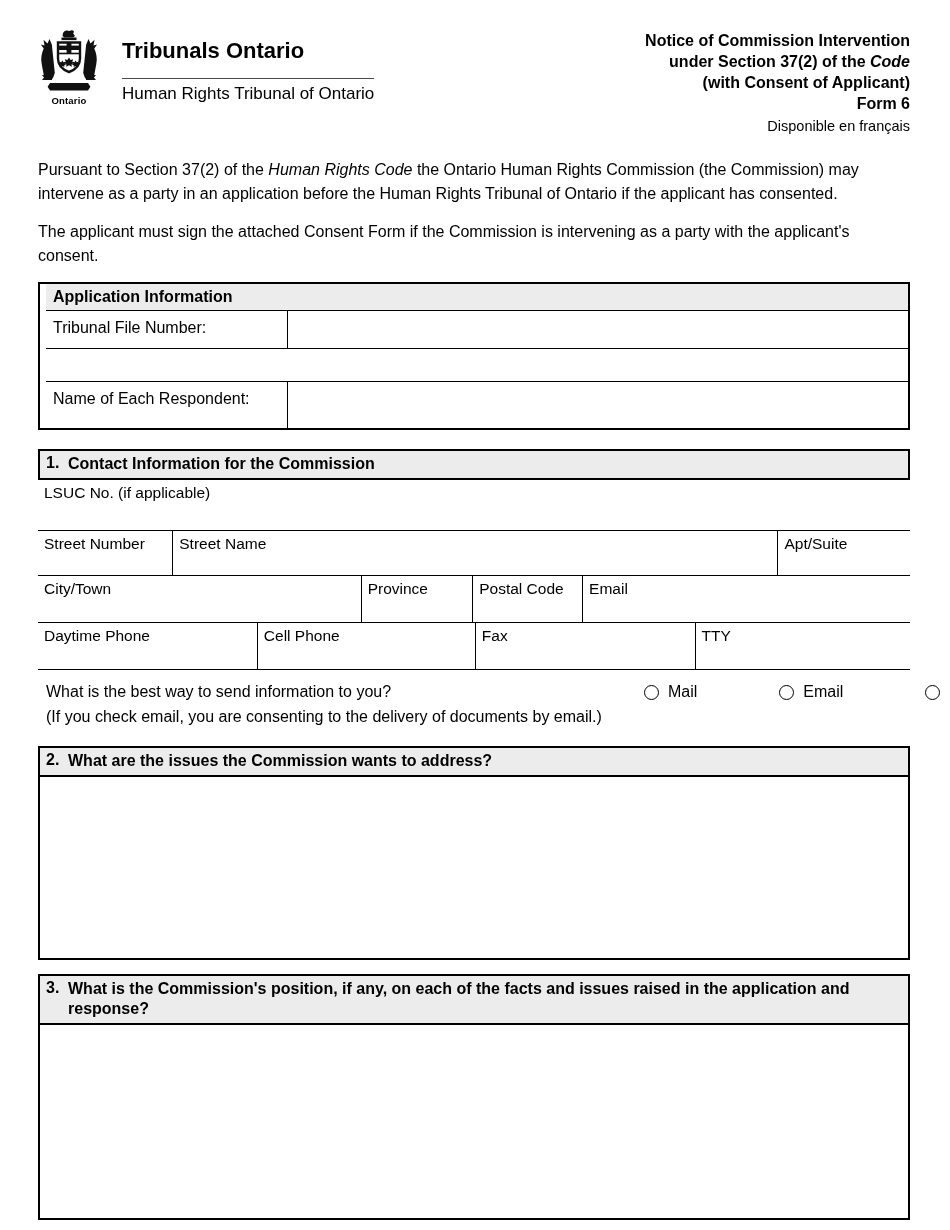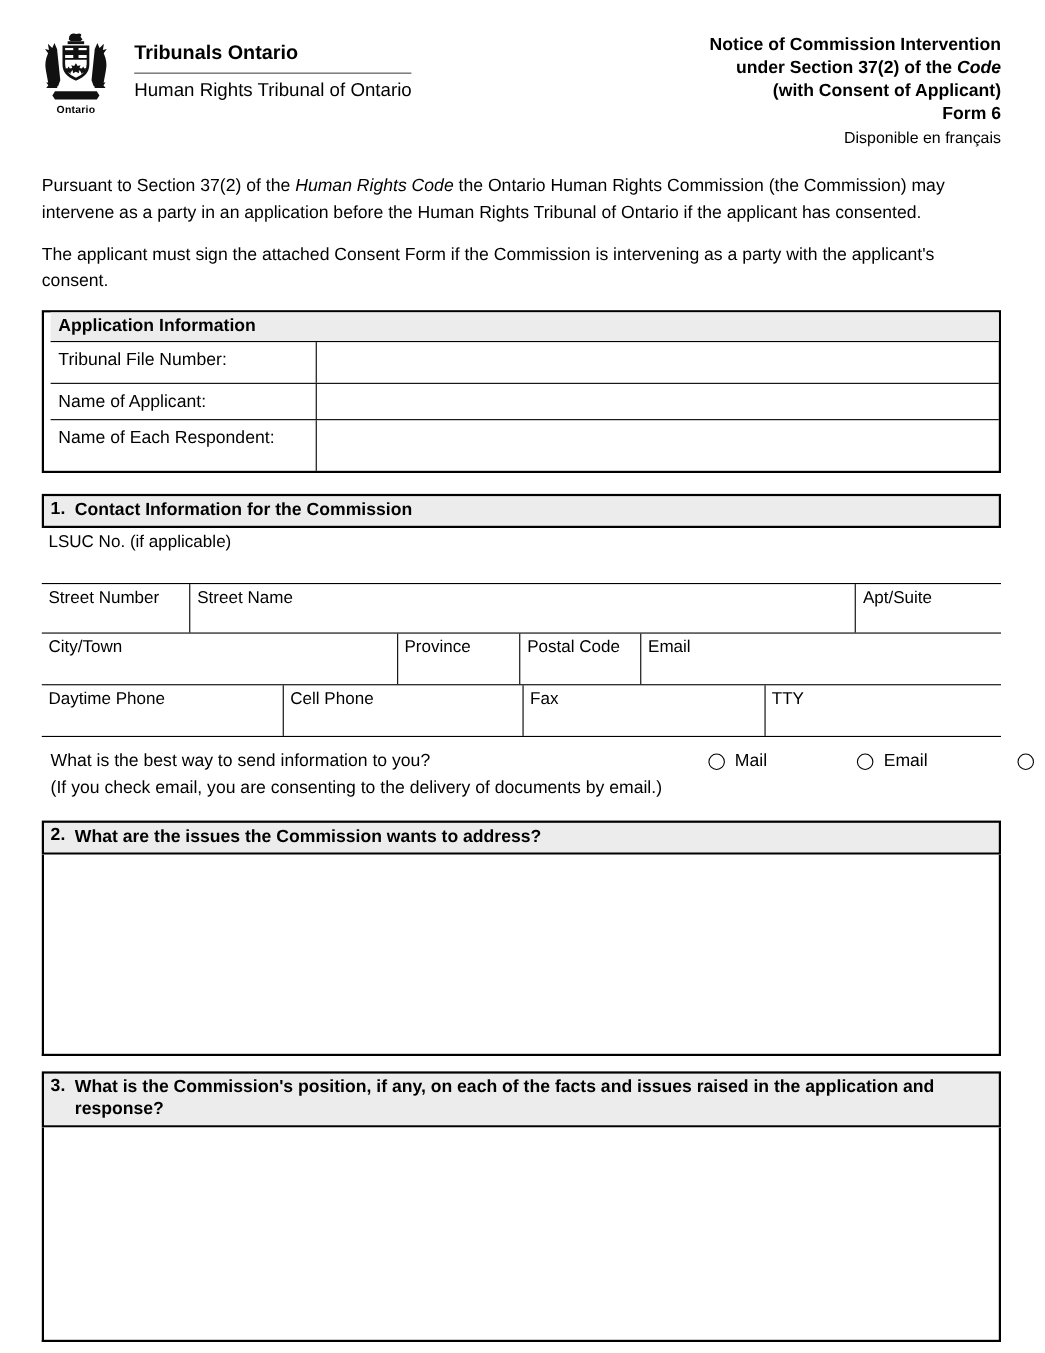--- a/index.html
+++ b/index.html
@@ -18,21 +18,21 @@
     padding: 28px 40px 0 38px;
     box-sizing: content-box;
   }
 
   
   .hdr { display: flex; align-items: flex-start; }
   .logo-block { width: 62px; text-align: center; flex: 0 0 auto; }
   .logo-block svg { display: block; margin: 0 auto; }
   .logo-caption { font-size: 9.5px; font-weight: bold; margin-top: 1px; letter-spacing: .2px; }
   .brand { margin-left: 22px; margin-top: 10px; }
-  .brand-title { font-size: 18px; font-weight: bold; padding-bottom: 7px;
+  .brand-title { font-size: 22px; font-weight: bold; padding-bottom: 14px;
                  border-bottom: 1px solid #4a4a4a; min-width: 243px; }
   .brand-sub { font-size: 17px; margin-top: 5px; }
   .title-block { margin-left: auto; text-align: right; margin-top: 2px; }
   .title-line { font-size: 16px; font-weight: bold; line-height: 21px; }
   .title-line .it { font-style: italic; }
   .lang-note { font-size: 14.5px; margin-top: 4px; }
 
   
   .intro { margin-top: 24px; width: 866px; }
   .para { font-size: 16px; line-height: 24px; margin: 0 0 14px 0; }
@@ -149,21 +149,20 @@
     <p class="para">The applicant must sign the attached Consent Form if the Commission is intervening as a party with the applicant's consent.</p>
   </div>
 
   <div class="app-table">
     <div class="app-head">Application Information</div>
     <div class="app-row r1">
       <div class="app-label">Tribunal File Number:</div>
       <div class="app-value"></div>
     </div>
     <div class="app-row r2">
-      <div class="app-label">Name of Applicant:</div>
       <div class="app-value"></div>
     </div>
     <div class="app-row r3">
       <div class="app-label">Name of Each Respondent:</div>
       <div class="app-value"></div>
     </div>
   </div>
 
   <div class="sec1">
     <div class="sec-bar">

